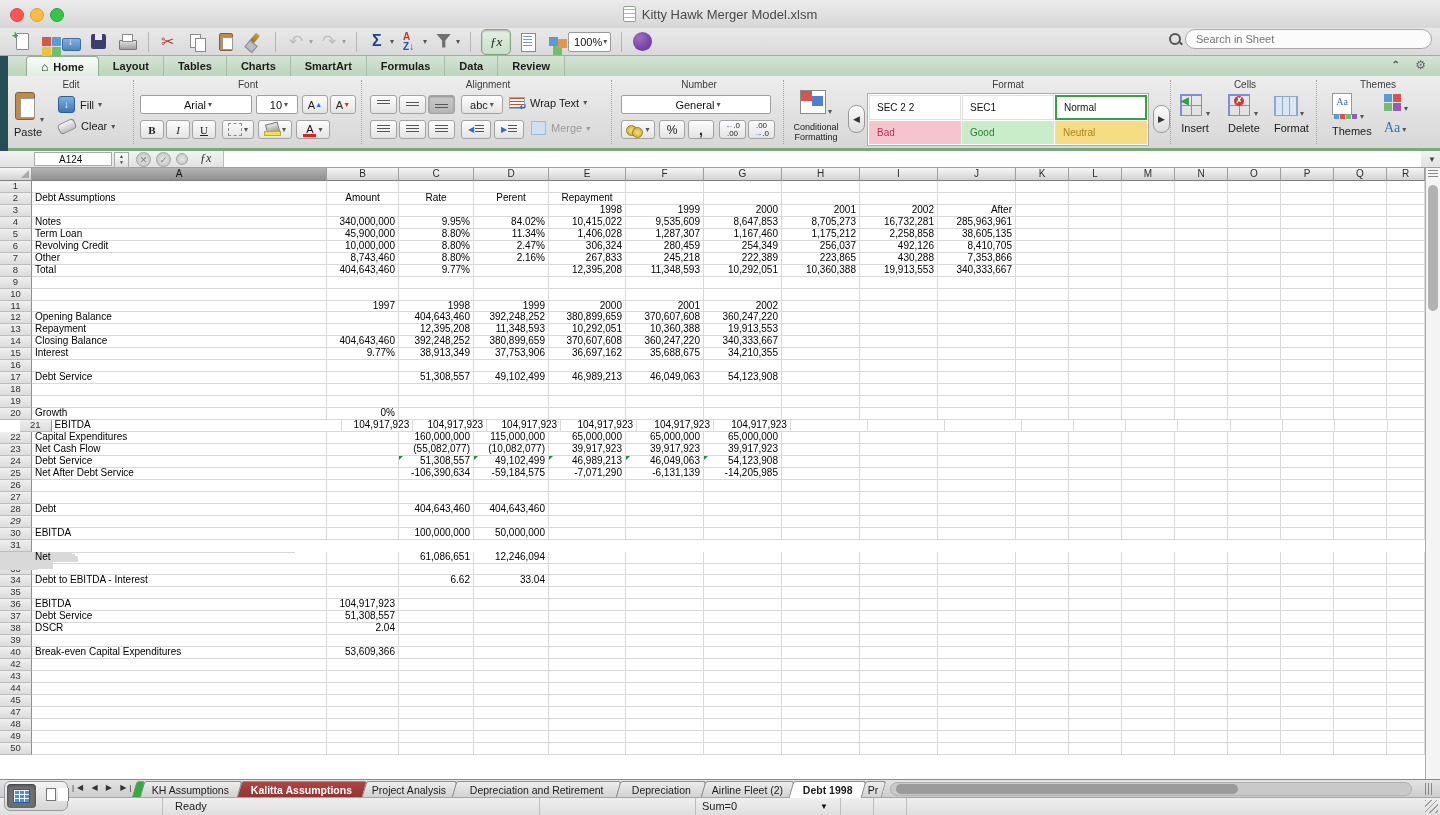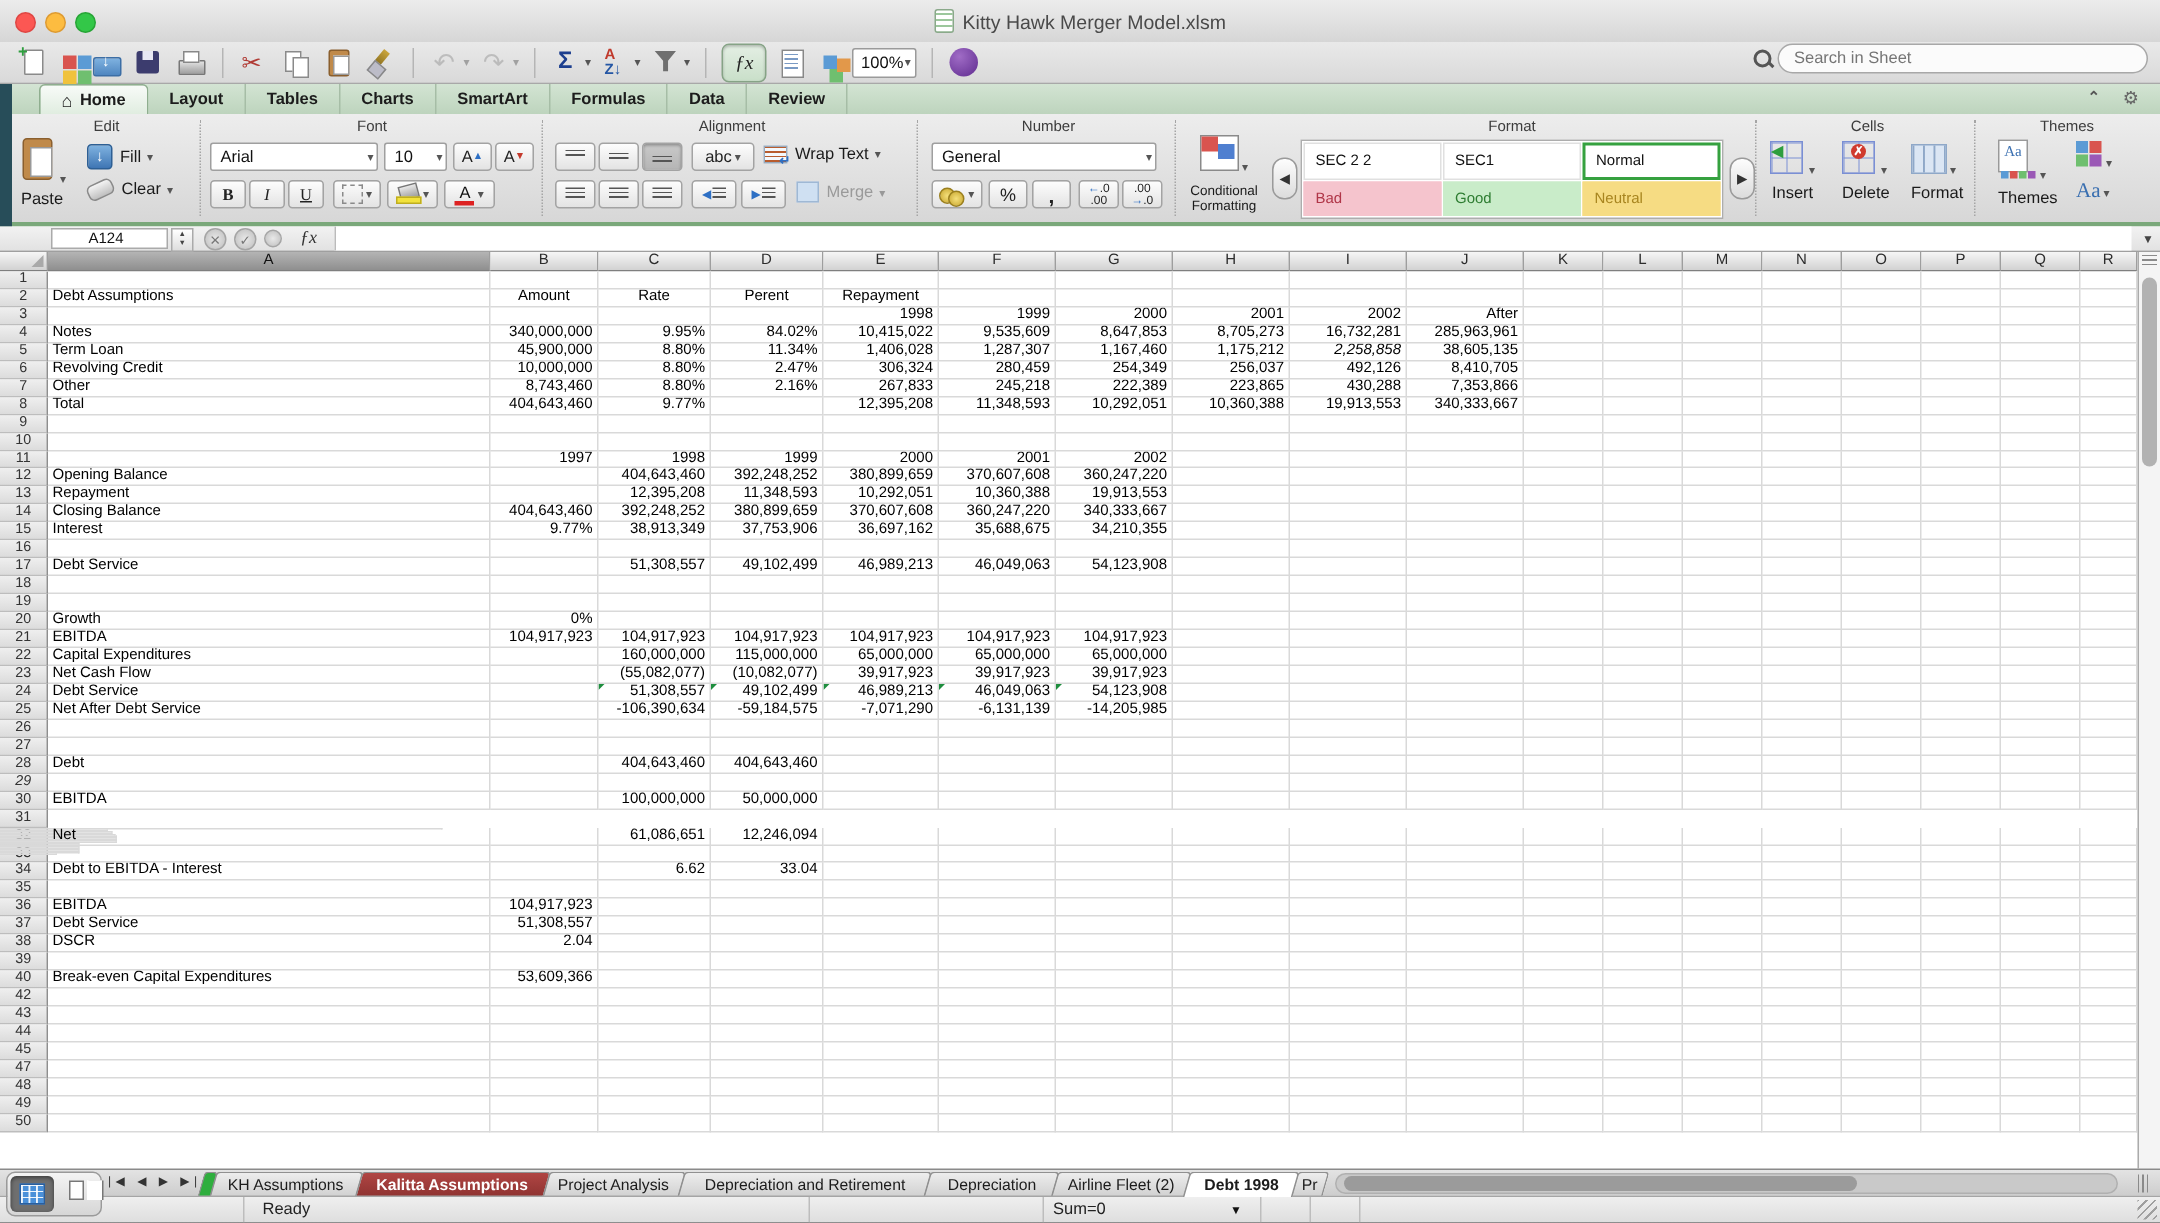--- a/index.html
+++ b/index.html
@@ -88,21 +88,21 @@
   #g-edit{left:10px;width:122px;}
   .pastei{position:relative;width:26px;height:30px;}
   .pastei::before{content:"";position:absolute;left:3px;top:0;width:18px;height:26px;background:#c08a4a;border:1px solid #8a5f2e;border-radius:3px;}
   .pastei::after{content:"";position:absolute;left:8px;top:6px;width:13px;height:18px;background:#fff;border:1px solid #999;}
   .filli{width:15px;height:15px;background:linear-gradient(#7fb2e0,#3f76b4);border:1px solid #2d5f94;border-radius:3px;
      color:#fff;font-size:10px;font-weight:bold;display:inline-flex;align-items:center;justify-content:center;}
   .cleari{width:16px;height:9px;background:linear-gradient(#f4f4f4,#bfbfbf);border:1px solid #8a8a8a;border-radius:4px;transform:rotate(-25deg);display:inline-block;}
   .smalllab{font-size:11px;color:#1a1a1a;margin:0 2px 0 5px;}
   
   #g-font{left:137px;width:222px;}
-  .combo{display:flex;align-items:center;justify-content:space-between;height:19px;background:#fff;
+  .combo{display:flex;align-items:center;justify-content:center;height:19px;background:#fff;
      border:1px solid #9f9f9f;border-radius:2px;font-size:11px;color:#111;padding:0 2px 0 6px;box-sizing:border-box;}
   .bib{font-family:"Liberation Serif",serif;}
   .uline{text-decoration:underline;}
   .borderi{width:12px;height:11px;border:1px dashed #8a8a8a;display:inline-block;}
   .bucketi{position:relative;width:16px;height:13px;display:inline-block;}
   .bucketi::before{content:"";position:absolute;left:2px;top:0;width:11px;height:8px;background:linear-gradient(#e8e8e8,#9f9f9f);border:1px solid #777;transform:rotate(-15deg);}
   .bucketi::after{content:"";position:absolute;left:0;bottom:0;width:15px;height:3px;background:#f2e23c;border:1px solid #bfae20;}
   .fcolori{position:relative;width:13px;height:14px;display:inline-block;font-size:11px;color:#111;text-align:center;}
   .fcolori::after{content:"";position:absolute;left:0;bottom:0;width:13px;height:3px;background:#dd2222;}
   
@@ -662,21 +662,21 @@
       <div class="grow" style="height: 11.96px;">
         <div class="rh" style="line-height: 10.96px;">5</div>
         <div class="cell l" style="width: 295px; line-height: 10.96px;">Term Loan</div>
         <div class="cell r" style="width: 72px; line-height: 10.96px;">45,900,000</div>
         <div class="cell r" style="width: 75px; line-height: 10.96px;">8.80%</div>
         <div class="cell r" style="width: 75px; line-height: 10.96px;">11.34%</div>
         <div class="cell r" style="width: 77px; line-height: 10.96px;">1,406,028</div>
         <div class="cell r" style="width: 78px; line-height: 10.96px;">1,287,307</div>
         <div class="cell r" style="width: 78px; line-height: 10.96px;">1,167,460</div>
         <div class="cell r" style="width: 78px; line-height: 10.96px;">1,175,212</div>
-        <div class="cell r" style="width: 78px; line-height: 10.96px; font-style: italic;">2,258,858</div>
+        <div class="cell r" style="width: 78px; line-height: 10.96px;">2,258,858</div>
         <div class="cell r" style="width: 78px; line-height: 10.96px;">38,605,135</div>
         <div class="cell r" style="width: 53px; line-height: 10.96px;"></div>
         <div class="cell r" style="width: 53px; line-height: 10.96px;"></div>
         <div class="cell r" style="width: 53px; line-height: 10.96px;"></div>
         <div class="cell r" style="width: 53px; line-height: 10.96px;"></div>
         <div class="cell r" style="width: 53px; line-height: 10.96px;"></div>
         <div class="cell r" style="width: 53px; line-height: 10.96px;"></div>
         <div class="cell r" style="width: 53px; line-height: 10.96px;"></div>
         <div class="cell r" style="width: 38px; line-height: 10.96px;"></div>
       </div>
@@ -988,21 +988,21 @@
         <div class="cell r" style="width: 78px; line-height: 10.96px;"></div>
         <div class="cell r" style="width: 53px; line-height: 10.96px;"></div>
         <div class="cell r" style="width: 53px; line-height: 10.96px;"></div>
         <div class="cell r" style="width: 53px; line-height: 10.96px;"></div>
         <div class="cell r" style="width: 53px; line-height: 10.96px;"></div>
         <div class="cell r" style="width: 53px; line-height: 10.96px;"></div>
         <div class="cell r" style="width: 53px; line-height: 10.96px;"></div>
         <div class="cell r" style="width: 53px; line-height: 10.96px;"></div>
         <div class="cell r" style="width: 38px; line-height: 10.96px;"></div>
       </div>
-      <div class="grow" style="height: 11.96px;">
+      <div class="grow" style="height: 11.96px; padding-left: 20px;">
         <div class="rh" style="line-height: 10.96px;">21</div>
         <div class="cell l" style="width: 295px; line-height: 10.96px;">EBITDA</div>
         <div class="cell r" style="width: 72px; line-height: 10.96px;">104,917,923</div>
         <div class="cell r" style="width: 75px; line-height: 10.96px;">104,917,923</div>
         <div class="cell r" style="width: 75px; line-height: 10.96px;">104,917,923</div>
         <div class="cell r" style="width: 77px; line-height: 10.96px;">104,917,923</div>
         <div class="cell r" style="width: 78px; line-height: 10.96px;">104,917,923</div>
         <div class="cell r" style="width: 78px; line-height: 10.96px;">104,917,923</div>
         <div class="cell r" style="width: 78px; line-height: 10.96px;"></div>
         <div class="cell r" style="width: 78px; line-height: 10.96px;"></div>

